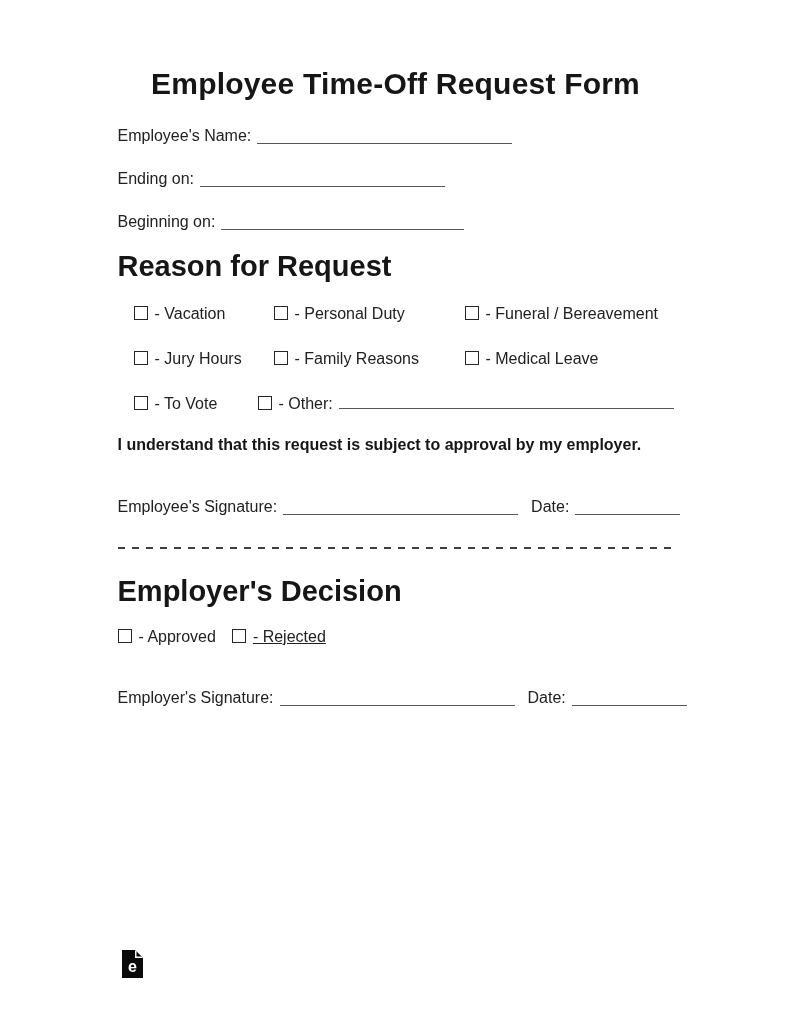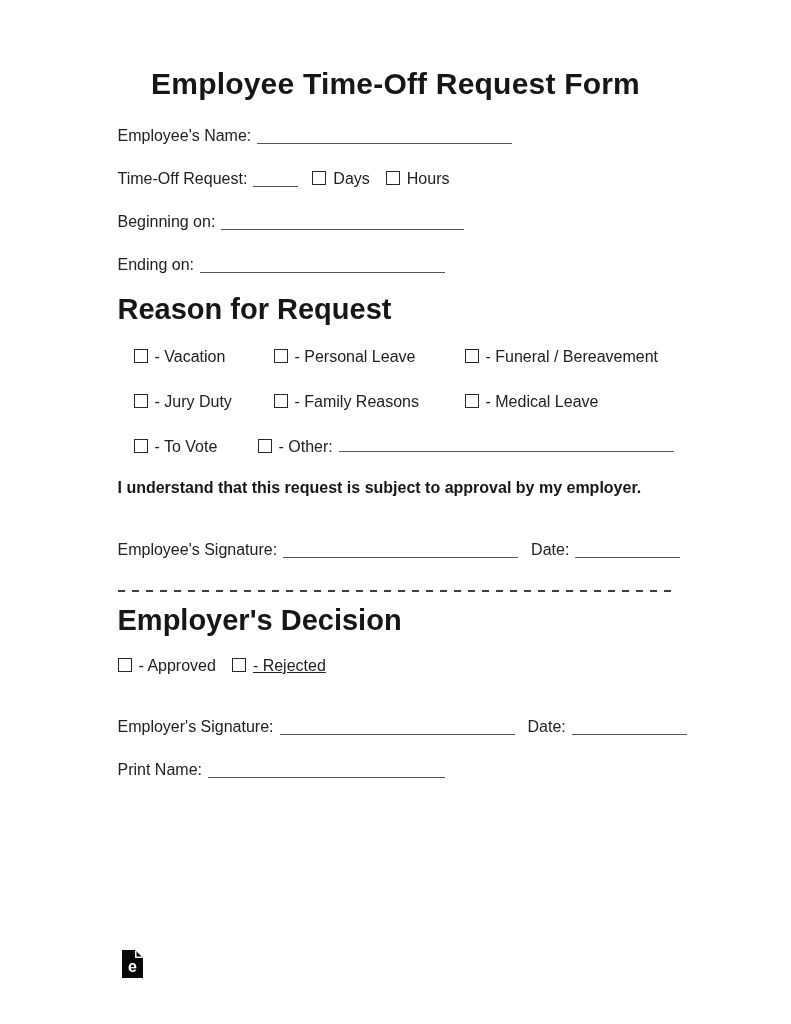--- a/index.html
+++ b/index.html
@@ -96,21 +96,21 @@
     line-height: 19px;
     color: #161616;
   }
   .sig-row { margin-top: 43px; }
   .date-label { margin-left: 13px; }
   .dashed-divider {
     margin-top: 31px;
     height: 2px;
     background-image: repeating-linear-gradient(90deg, #3f3f3f 0px, #3f3f3f 7px, transparent 7px, transparent 14px);
   }
-  .employer-heading { margin-top: 15px; }
+  .employer-heading { margin-top: 29px; }
   .decision-row { margin-top: 22px; line-height: 19px; white-space: nowrap; }
   .rejected-group { margin-left: 16px; text-decoration: underline; }
   .employer-sig-row { margin-top: 42px; }
   .print-row { margin-top: 24px; }
   .logo {
     position: absolute;
     left: 97px;
     top: 950px;
     width: 21px;
     height: 28px;
@@ -123,47 +123,44 @@
 
   <h1 class="title">Employee Time-Off Request Form</h1>
 
   <div class="content">
 
 
     <div class="field-row mt-field">
       <span>Employee's Name:</span><span class="blank w255"></span>
     </div>
 
+
     <div class="field-row mt-field">
-      <span>Time-Off Request:</span><span class="blank w45"></span><span class="cb cb-plain"></span><span class="cb-label">Days</span><span class="cb cb-plain"></span><span class="cb-label">Hours</span>
+      <span>Ending on:</span><span class="blank w245"></span>
     </div>
 
     <div class="field-row mt-field">
       <span>Beginning on:</span><span class="blank w243"></span>
     </div>
 
-    <div class="field-row mt-field">
-      <span>Ending on:</span><span class="blank w245"></span>
-    </div>
-
     <h2 class="section-heading">Reason for Request</h2>
 
     <div class="reason-grid">
       <div class="reason-cell">
         <span class="cb"></span><span>- Vacation</span>
       </div>
       <div class="reason-cell">
-        <span class="cb"></span><span>- Personal Leave</span>
+        <span class="cb"></span><span>- Personal Duty</span>
       </div>
       <div class="reason-cell">
         <span class="cb"></span><span>- Funeral / Bereavement</span>
       </div>
 
       <div class="reason-cell">
-        <span class="cb"></span><span>- Jury Duty</span>
+        <span class="cb"></span><span>- Jury Hours</span>
       </div>
       <div class="reason-cell">
         <span class="cb"></span><span>- Family Reasons</span>
       </div>
       <div class="reason-cell">
         <span class="cb"></span><span>- Medical Leave</span>
       </div>
 
       <div class="reason-cell">
         <span class="cb"></span><span>- To Vote</span>
@@ -185,23 +182,20 @@
     <h2 class="section-heading employer-heading">Employer's Decision</h2>
 
     <div class="decision-row">
       <span class="cb"></span><span>- Approved</span><span class="rejected-group"><span class="cb"></span><span>- Rejected</span></span>
     </div>
 
     <div class="field-row employer-sig-row">
       <span>Employer's Signature:</span><span class="blank w235"></span><span class="date-label">Date:</span><span class="blank w115"></span>
     </div>
 
-    <div class="field-row print-row">
-      <span>Print Name:</span><span class="blank w237"></span>
-    </div>
 
   </div>
 
   <svg class="logo" viewBox="0 0 21 28" xmlns="http://www.w3.org/2000/svg">
     <path d="M0 0 H13 L21 8 V28 H0 Z" fill="#0a0a0a"></path>
     <path d="M13 0 V8 H21 Z" fill="#ffffff"></path>
     <path d="M14.5 1.5 L19.5 6.5 H14.5 Z" fill="#0a0a0a"></path>
     <text x="10.5" y="22" text-anchor="middle" font-family="Liberation Sans, sans-serif" font-size="16" font-weight="700" fill="#ffffff">e</text>
   </svg>
 

